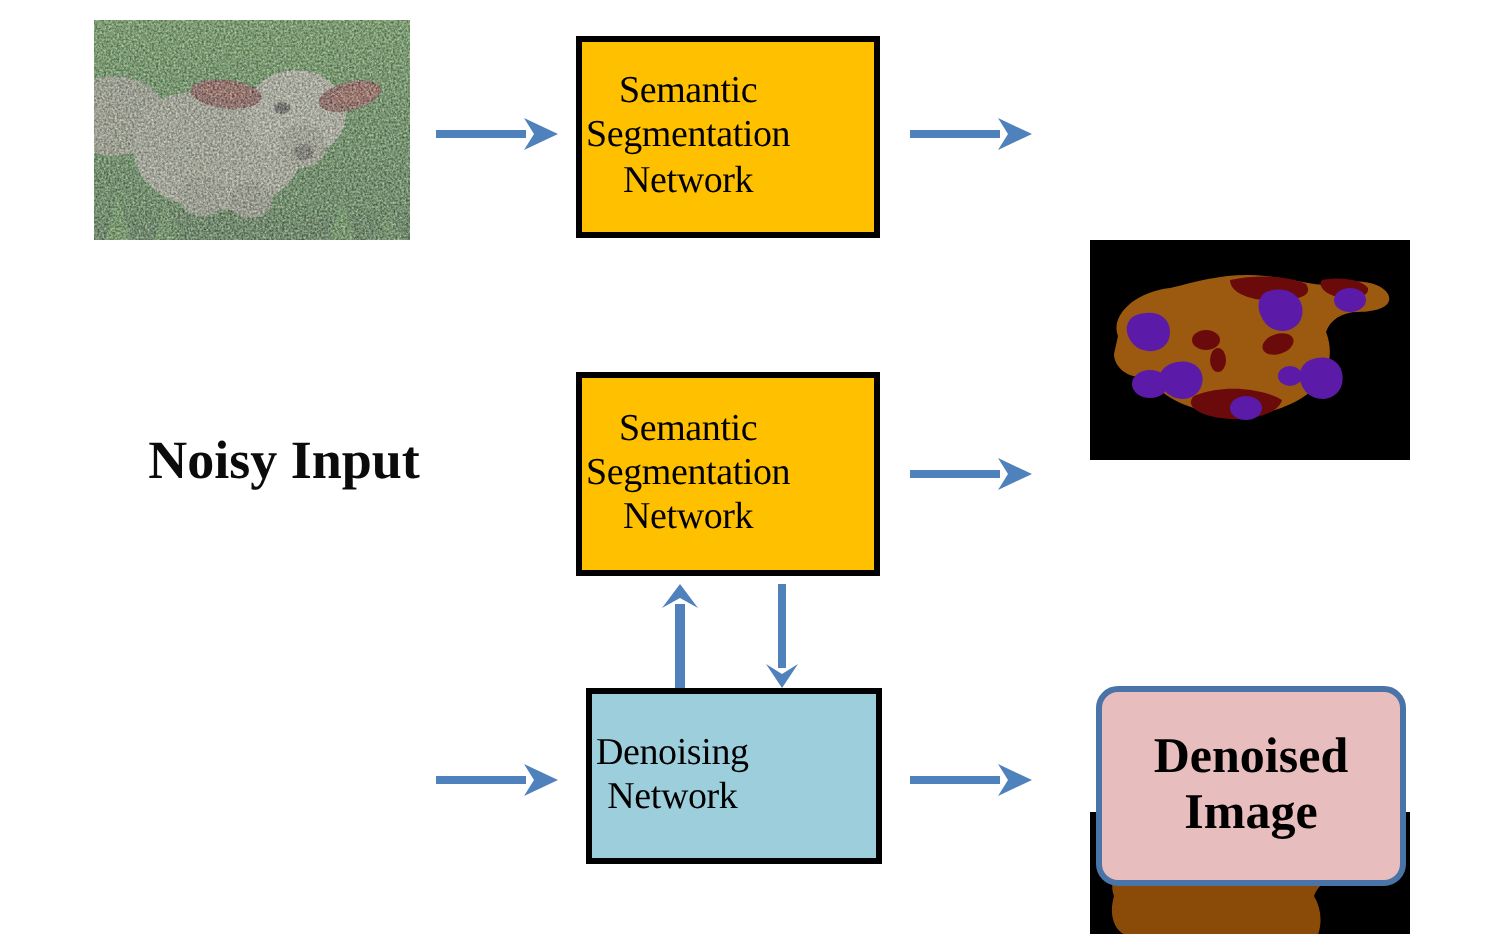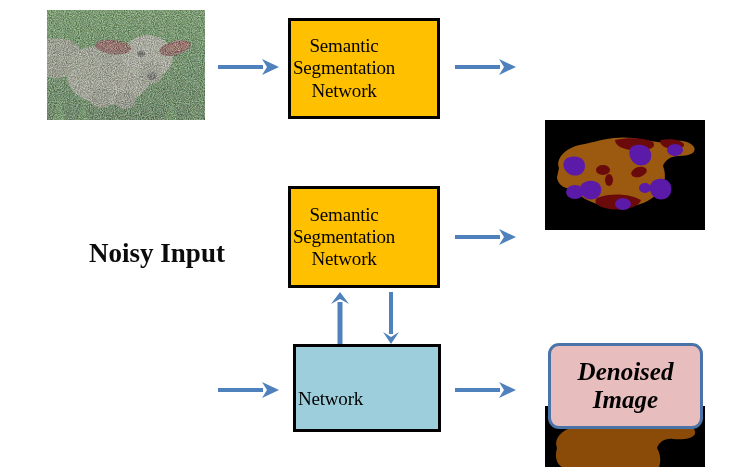--- a/index.html
+++ b/index.html
@@ -170,21 +170,21 @@
       <path d="M40 62 C50 58, 58 64, 56 72 C54 80, 44 82, 38 76 C33 70, 34 65, 40 62 Z" fill="#5B1BA8"></path>
       <path d="M88 26 C98 22, 108 28, 106 38 C104 46, 94 48, 88 42 C83 36, 83 29, 88 26 Z" fill="#5B1BA8"></path>
       <path d="M110 60 C120 56, 128 62, 126 72 C124 80, 114 82, 108 76 C103 70, 104 63, 110 60 Z" fill="#5B1BA8"></path>
       <ellipse cx="30" cy="72" rx="9" ry="7" fill="#5B1BA8"></ellipse>
       <ellipse cx="78" cy="84" rx="8" ry="6" fill="#5B1BA8"></ellipse>
       <ellipse cx="130" cy="30" rx="8" ry="6" fill="#5B1BA8"></ellipse>
       <ellipse cx="100" cy="68" rx="6" ry="5" fill="#5B1BA8"></ellipse>
     </svg>
   </div>
 
-  <div class="node plain-label" style="left:59px; top:208px; width:196px; height:44px;margin-top:23px;">
+  <div class="node plain-label" style="left:44px; top:208px; width:196px; height:44px;">
     <span>Noisy Input</span>
   </div>
 
   <div class="node proc-box seg" style="left:288px; top:186px; width:152px; height:102px;">
     <span class="lbl">
       <span>Semantic</span><br>
       <span>Segmentation</span><br>
       <span>Network</span>
     </span>
   </div>
@@ -215,30 +215,30 @@
     <path d="M2 40 L10 52 L18 40 L10 45 Z" fill="#4F81BD"></path>
   </svg>
 
   <svg class="arrow-svg" style="left:218px; top:381px;" width="62" height="18" viewBox="0 0 62 18">
     <path d="M0 9 L45 9" stroke="#4F81BD" stroke-width="4" fill="none"></path>
     <path d="M44 1 L61 9 L44 17 L49 9 Z" fill="#4F81BD"></path>
   </svg>
 
   <div class="node proc-box den" style="left:293px; top:344px; width:148px; height:88px;">
     <span class="lbl">
-      <br>
+      <span>Denoising</span><br>
       <span>Network</span>
     </span>
   </div>
 
   <svg class="arrow-svg" style="left:455px; top:381px;" width="62" height="18" viewBox="0 0 62 18">
     <path d="M0 9 L45 9" stroke="#4F81BD" stroke-width="4" fill="none"></path>
     <path d="M44 1 L61 9 L44 17 L49 9 Z" fill="#4F81BD"></path>
   </svg>
 
-  <div class="node term-box" style="left:548px; top:343px; width:155px; height:86px;font-style:italic;">
+  <div class="node term-box" style="left:548px; top:343px; width:155px; height:100px;">
     <span>
       <span>Denoised</span><br>
       <span>Image</span>
     </span>
   </div>
 
 </div>
 
 </body></html>

